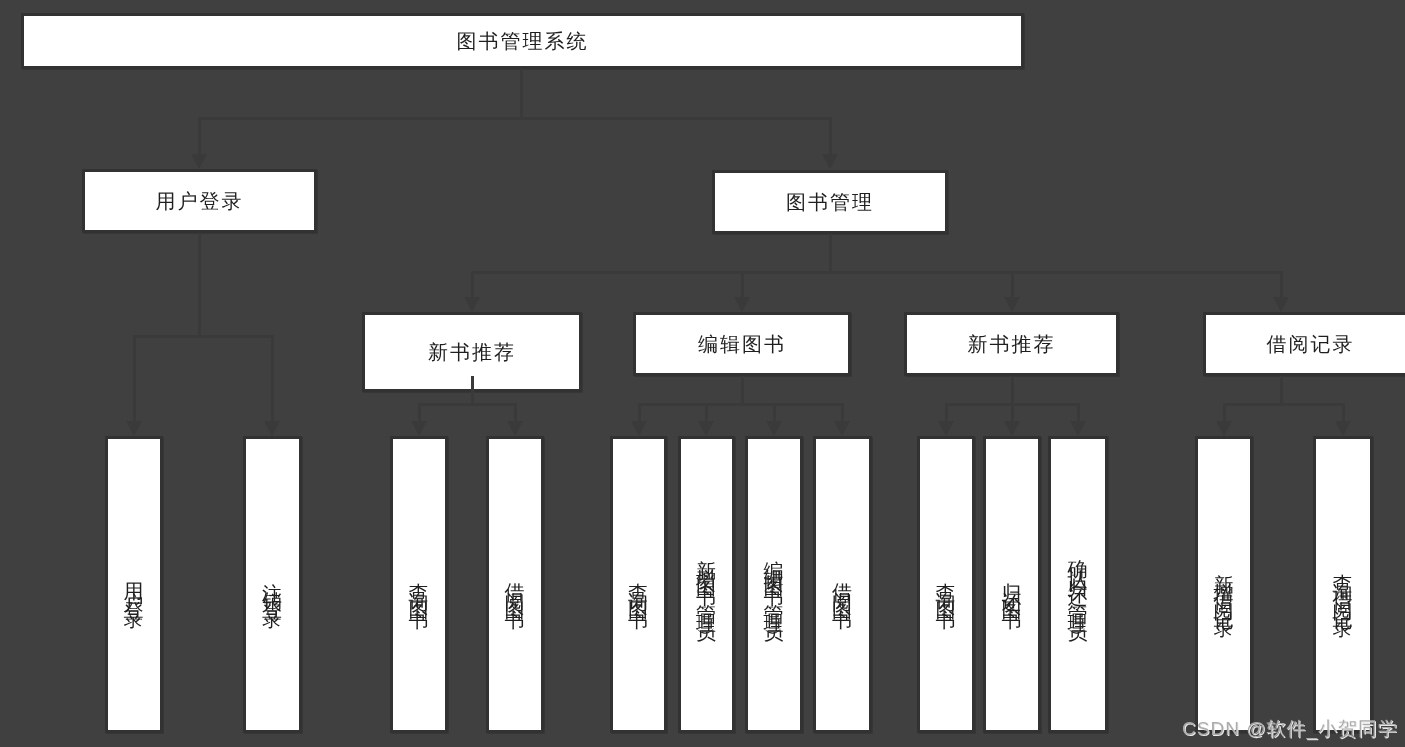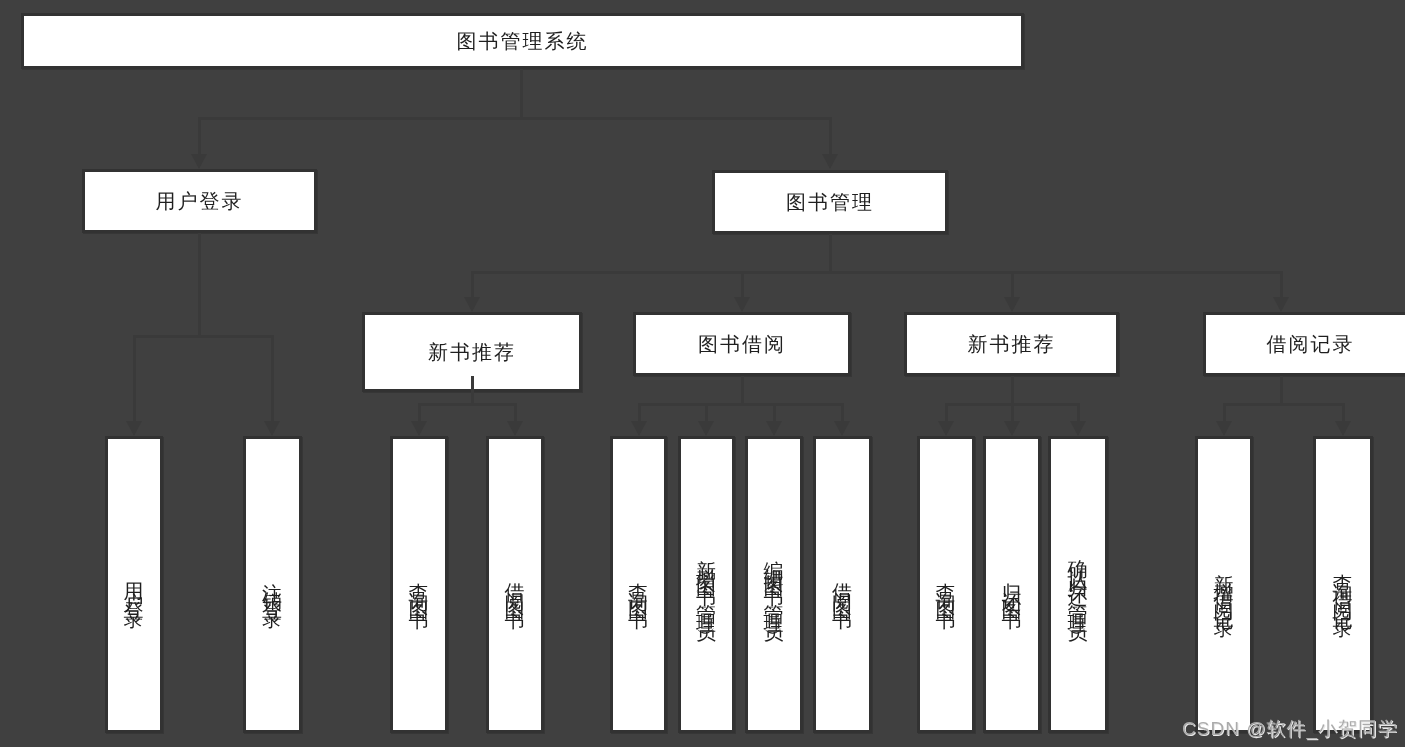--- a/index.html
+++ b/index.html
@@ -65,21 +65,21 @@
     <span>用户登录</span>
   </div>
   <div class="box" style="left:712px; top:170px; width:236px; height:64px;">
     <span>图书管理</span>
   </div>
 
   <div class="box" style="left:362px; top:312px; width:220px; height:80px;">
     <span>新书推荐</span>
   </div>
   <div class="box" style="left:633px; top:312px; width:218px; height:64px;">
-    <span>图书借阅</span>
+    <span>编辑图书</span>
   </div>
   <div class="box" style="left:904px; top:312px; width:215px; height:64px;">
     <span>新书推荐</span>
   </div>
   <div class="box" style="left:1174px; top:312px; width:215px; height:64px;margin-left:29px;">
     <span>借阅记录</span>
   </div>
 
   <div class="box leaf" style="left:105px; top:436px; width:58px; height:297px;">
     <span class="vlabel">用户登录</span>

